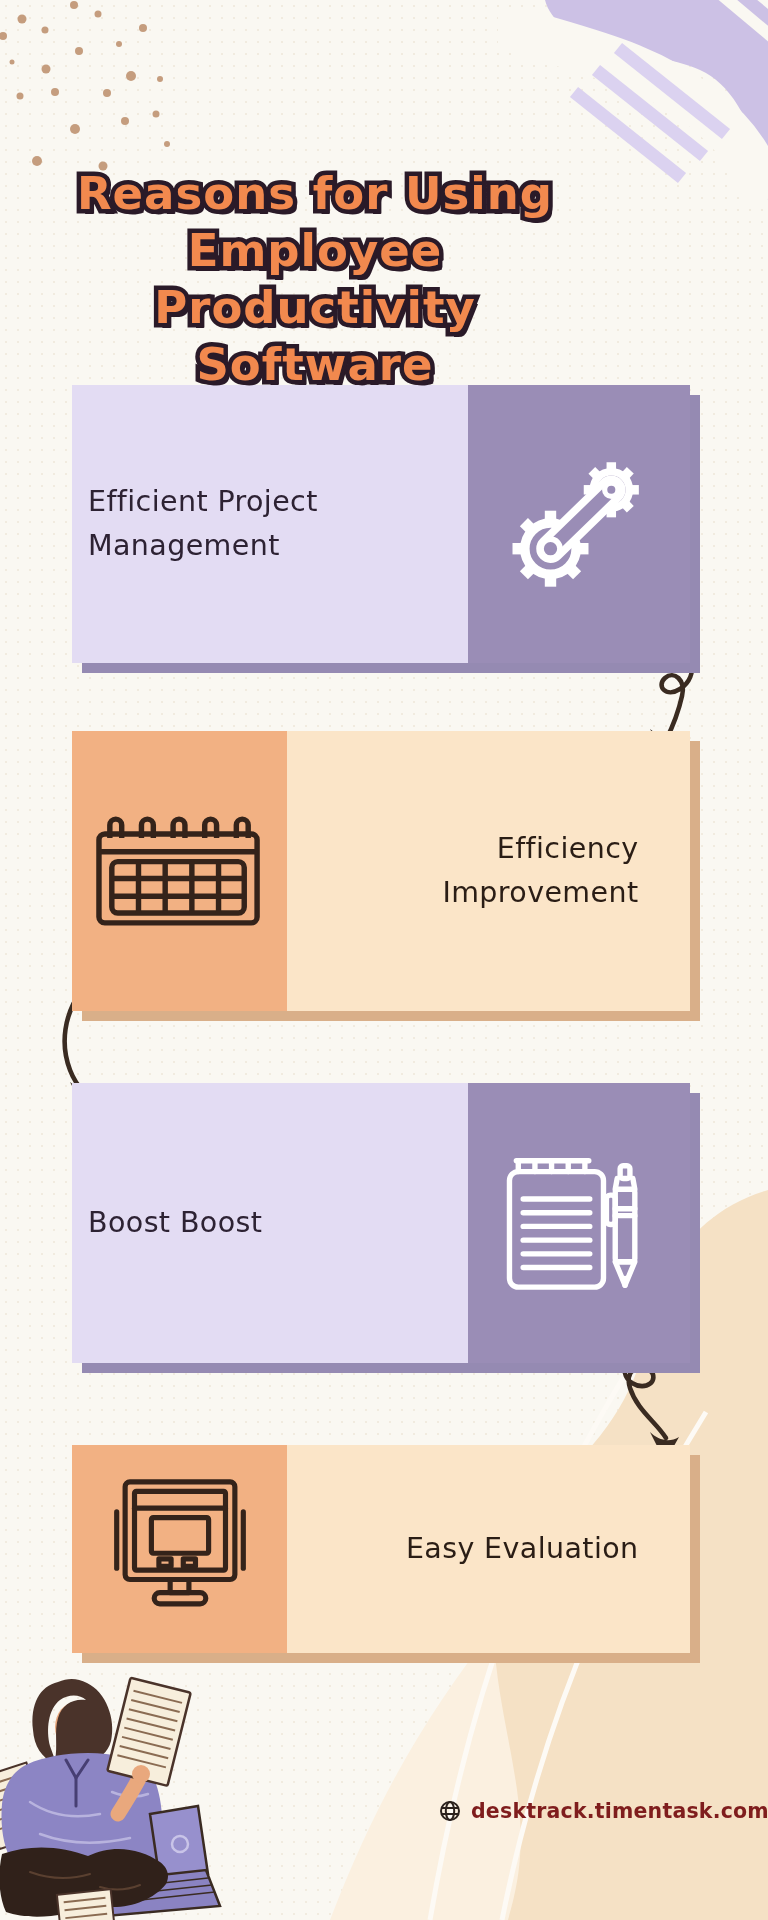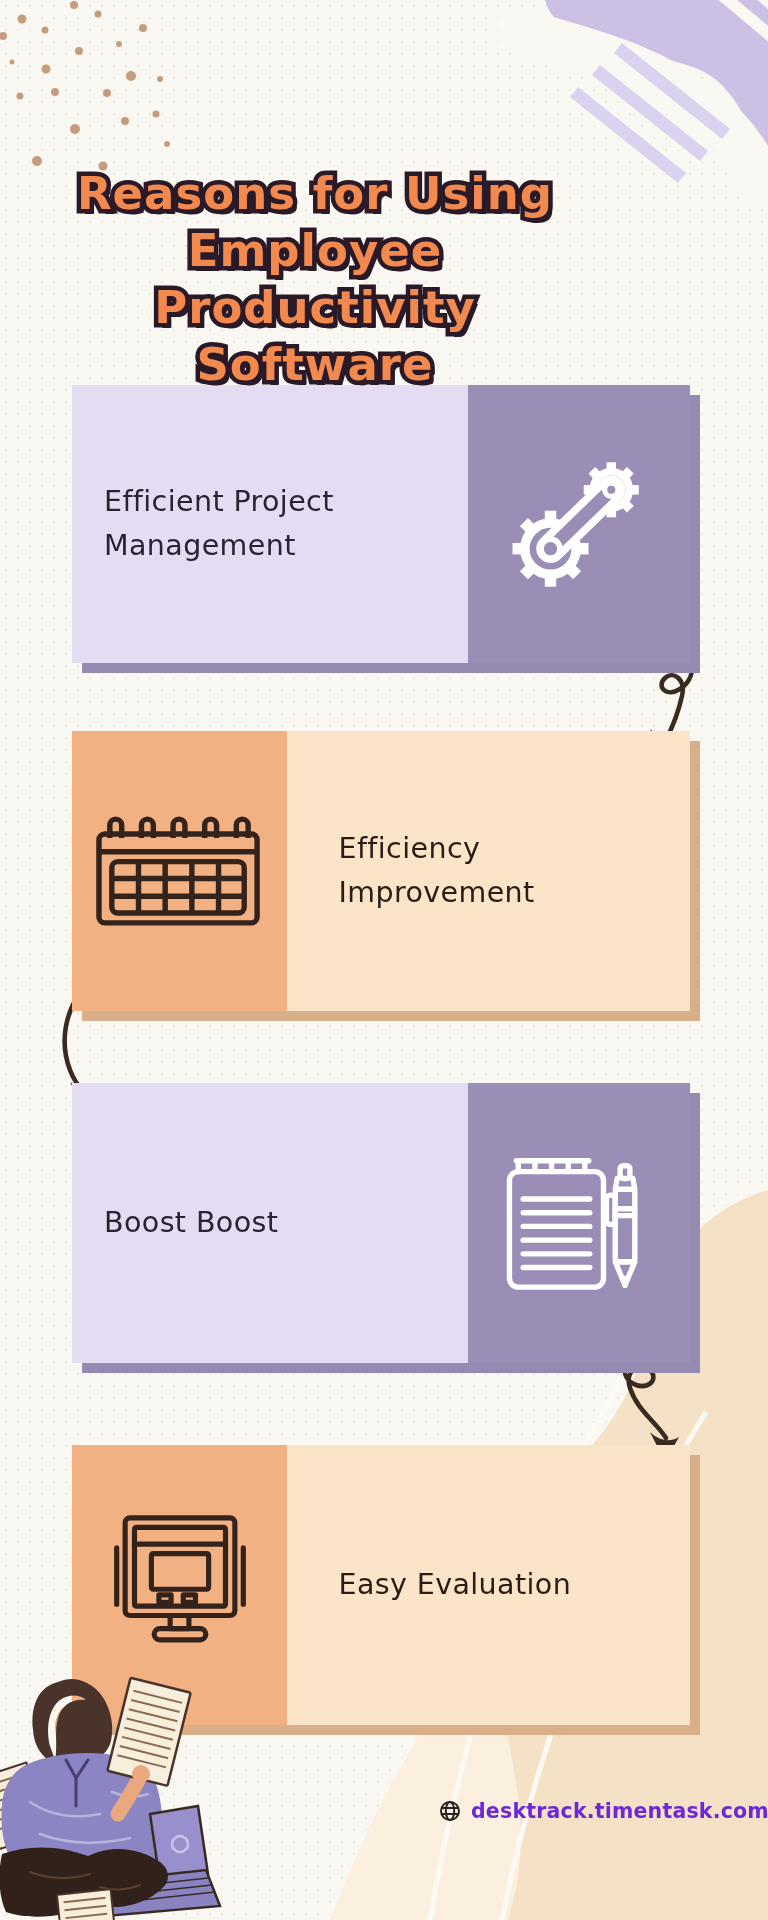--- a/index.html
+++ b/index.html
@@ -32,29 +32,29 @@
   .card.orange .shadow{background:#D9AF89;}
   .card .face{position:absolute;inset:0;display:flex;}
   .sec{height:100%;display:flex;align-items:center;justify-content:center;}
   .card.purple .sec.light{width:396px;background:#E3DCF3;justify-content:flex-start;}
   .card.purple .sec.dark{width:222px;background:#9A8DB6;}
   .card.orange .sec.dark{width:215px;background:#F2B183;}
   .card.orange .sec.light{width:403px;background:#FBE5C8;}
   .label{
     font-size:28.5px;line-height:44px;letter-spacing:.4px;font-weight:normal;
   }
-  .card.purple .label{color:#2D2233;padding-left:32px;width:280px;}
-  .card.orange .label{color:#2A1D15;text-align:left;width:300px;}
+  .card.purple .label{color:#2D2233;padding-left:16px;width:280px;}
+  .card.orange .label{color:#2A1D15;text-align:right;width:300px;}
   
   .footer{
     position:absolute;left:438px;top:1799px;z-index:4;
     display:flex;align-items:center;gap:9px;
   }
   .footer .site{
-    font-size:20.5px;font-weight:bold;color:#6d28d9;letter-spacing:.2px;
+    font-size:20.5px;font-weight:bold;color:#7f1d1d;letter-spacing:.2px;
   }
 </style>
 </head>
 <body>
 
 <div id="canvas">
 
   <div class="dots-texture"></div>
 
   <svg class="deco" style="left:0;top:0" width="190" height="185" viewBox="0 0 190 185">
@@ -225,21 +225,21 @@
         </svg>
       </div>
     </div>
   </div>
 
   <svg class="deco" style="left:606px;top:1338px" width="90" height="132" viewBox="0 0 90 132">
     <path d="M 44,6 C 22,12 10,34 26,45 C 40,54 54,42 44,32 C 35,23 18,32 24,50 C 31,72 50,84 60,100" fill="none" stroke="#3A2B21" stroke-width="4.6" stroke-linecap="round"></path>
     <path d="M44,94 C52,102 63,105 73,99 L59,124 Z" fill="#3A2B21"></path>
   </svg>
 
-  <div class="card orange" style="top:1445px;height:280px;text-decoration:underline;">
+  <div class="card orange" style="top:1445px;height:208px;text-decoration:underline;">
     <div class="shadow"></div>
     <div class="face">
       <div class="sec dark">
         <svg width="136" height="146" viewBox="0 0 145 155">
           <g fill="none" stroke="#34231A" stroke-width="5.5" stroke-linejoin="round" stroke-linecap="round">
             <path d="M5,38 V98"></path>
               <path d="M140,38 V98"></path>
             <rect x="14" y="6" width="117" height="104" rx="5"></rect>
             <rect x="24" y="16" width="97" height="84" rx="2"></rect>
             <path d="M24,34 H121"></path>

